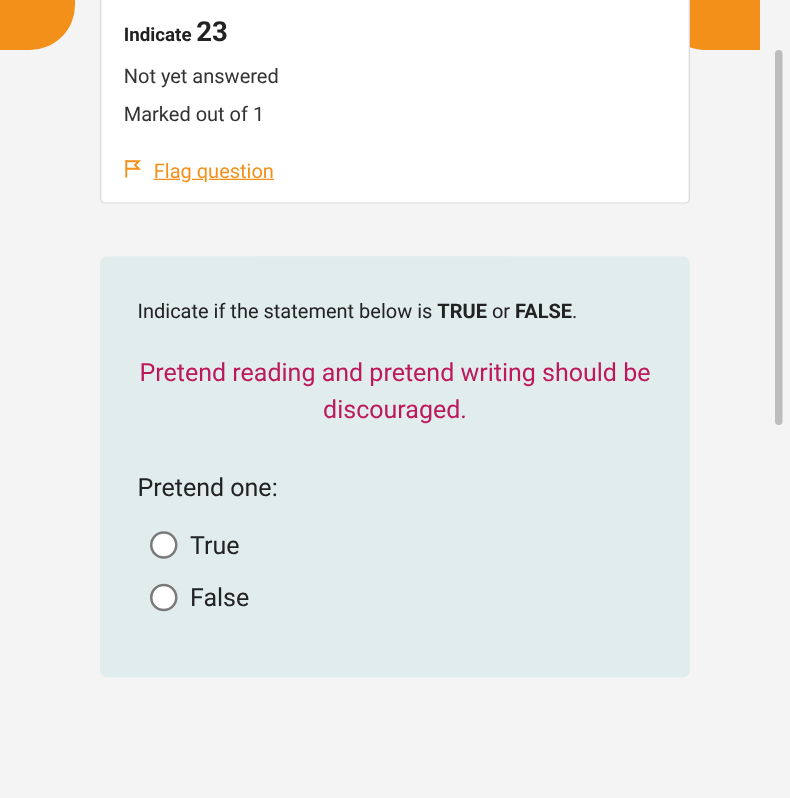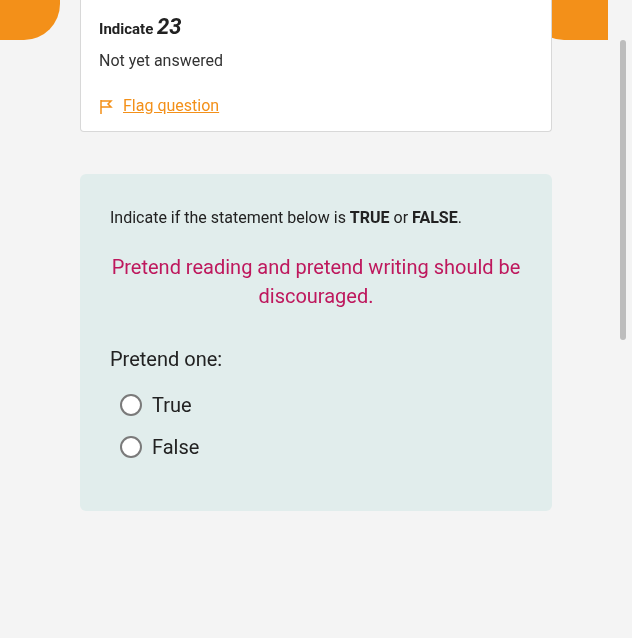--- a/index.html
+++ b/index.html
@@ -41,34 +41,34 @@
       border-radius: 0 0 4px 4px;
       padding: 14px 18px 16px 18px;
       border-top: none;
     }
     .q-title {
       font-size: 15px;
       color: #222;
       margin-bottom: 12px;
     }
     .q-title .q-label { font-weight: 700; }
-    .q-title .q-num { font-weight: 700; font-size: 22px; font-style: italic; }
+    .q-title .q-num { font-weight: 700; font-size: 22px; }
     .status {
       font-size: 16px;
       color: #333;
       margin-bottom: 12px;
     }
     .mark {
       font-size: 16px;
       color: #333;
       margin-bottom: 14px;
     }
     .flag-row {
       display: flex;
-      align-items: flex-end;
+      align-items: flex-start;
       gap: 8px;
       margin-top: 26px;
     }
     .flag-icon {
       width: 16px;
       height: 16px;
       display: inline-block;
     }
     .flag-icon svg { stroke: #f39019; }
     .flag-link {
@@ -139,20 +139,21 @@
 <div class="orange-tab-right"></div>
 
 <div class="content-wrap">
 
   <div class="question-info">
     <div class="q-title">
       <span class="q-label">Indicate</span>
       <span class="q-num">23</span>
     </div>
     <div class="status">Not yet answered</div>
+    <div class="mark">Marked out of 1</div>
     <div class="flag-row">
       <span class="flag-icon">
         <svg viewBox="0 0 16 16" fill="none" stroke-width="1.5">
           <path d="M2 1 L2 15 M2 2 L12 2 L9 5 L12 8 L2 8"></path>
         </svg>
       </span>
       <a class="flag-link">Flag question</a>
     </div>
   </div>
 

